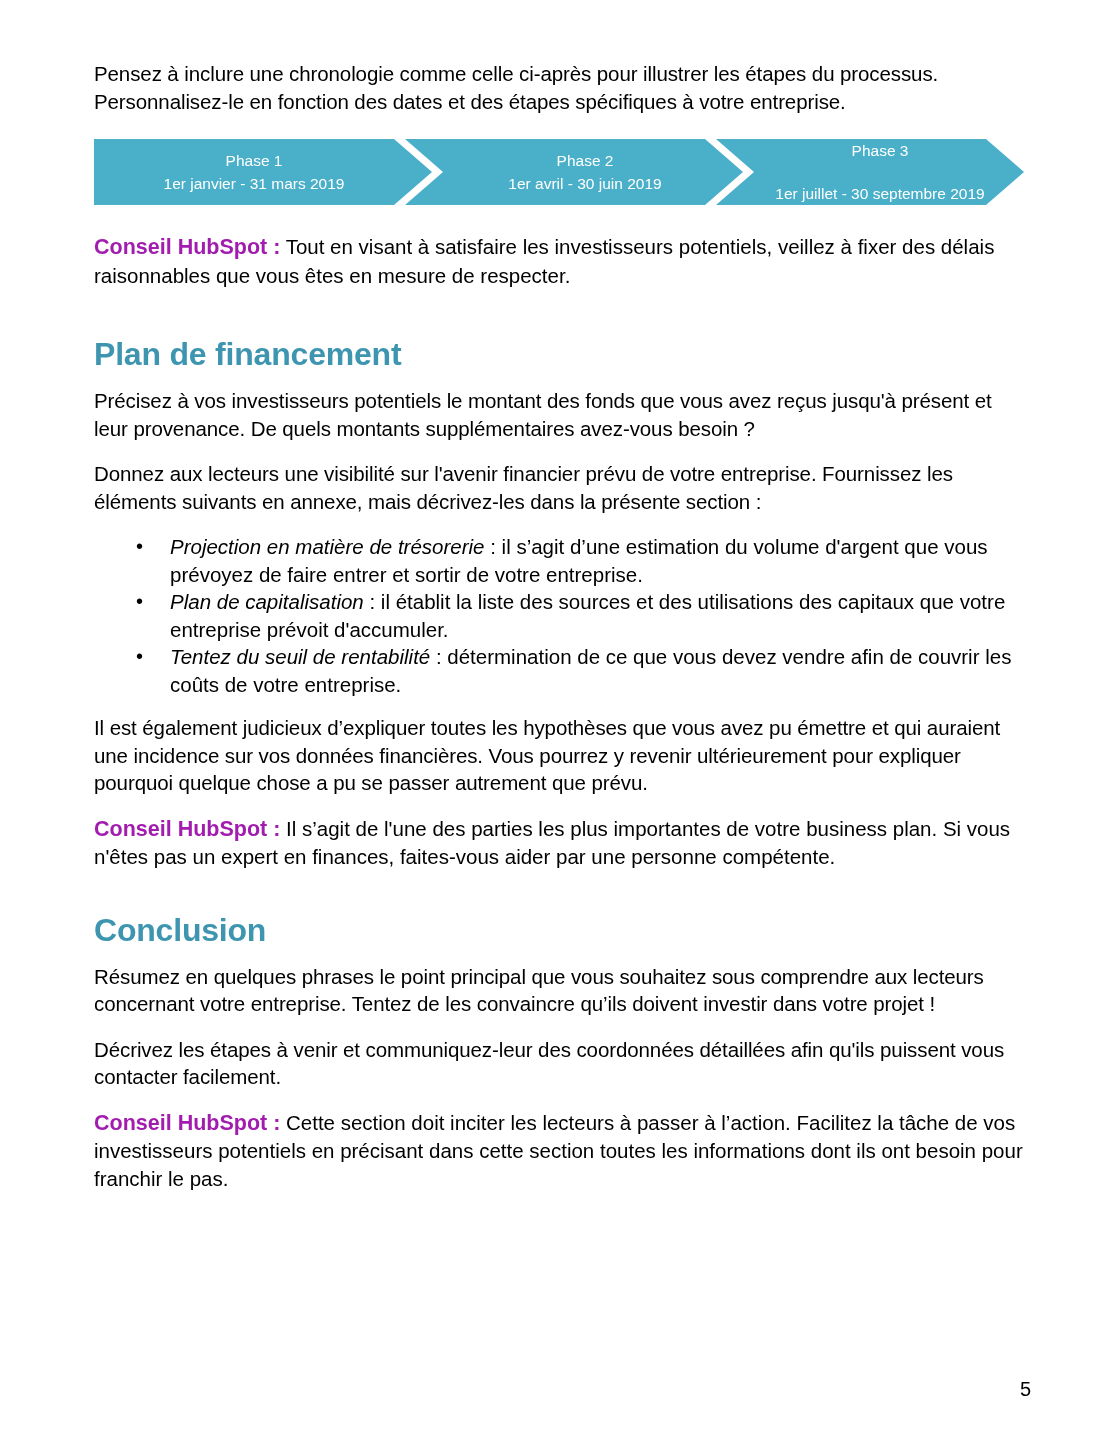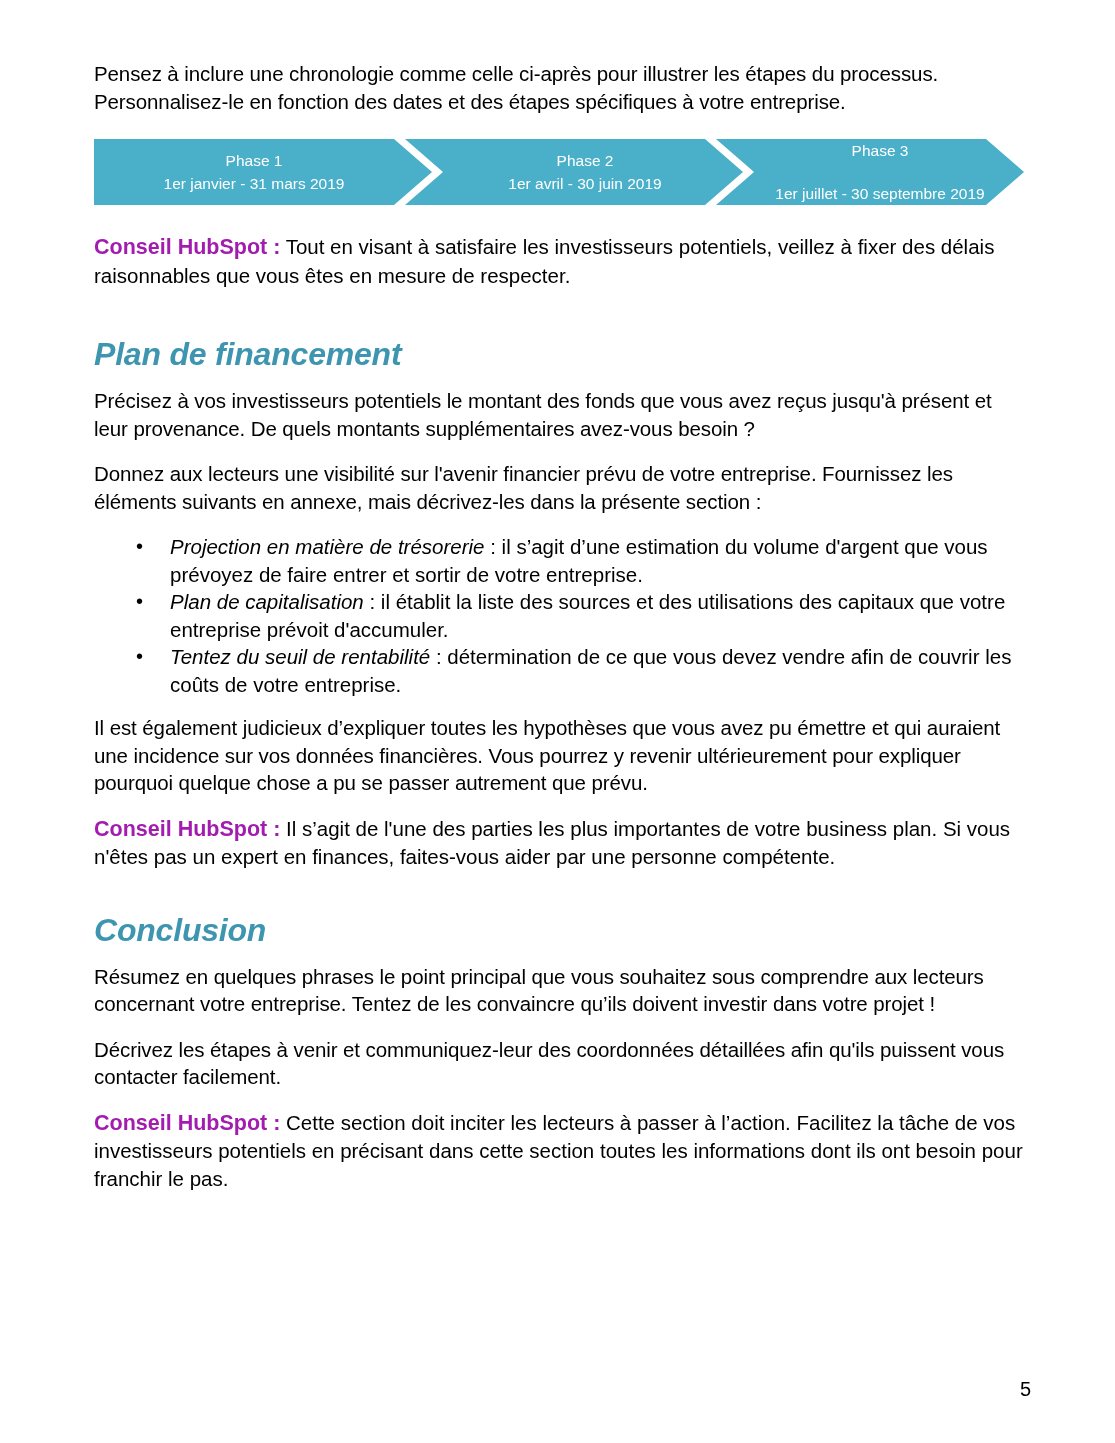--- a/index.html
+++ b/index.html
@@ -76,21 +76,20 @@
   .phase .phase-dates { font-weight: 400; }
 
   
   h2.section-heading {
     color: #3D95B0;
     font-size: 32px;
     line-height: 38px;
     font-weight: bold;
     margin: 40px 0 14px 0;
     letter-spacing: -0.2px;
-    font-style: italic;
   }
   h2.section-heading.first { margin-top: 46px; }
 
   
   .tip {
     font-size: 20.5px;
     line-height: 27.5px;
     margin: 0 0 18px 0;
   }
   .tip .tip-label {

